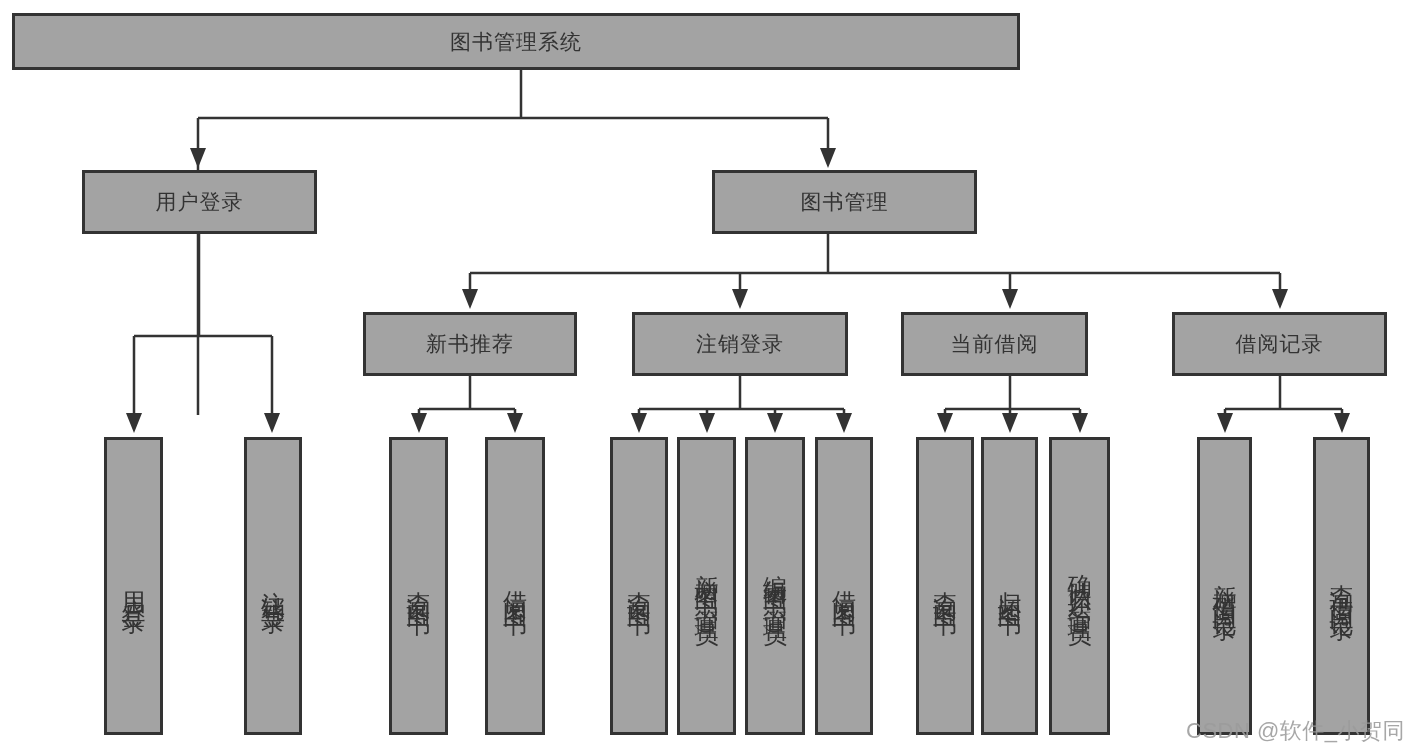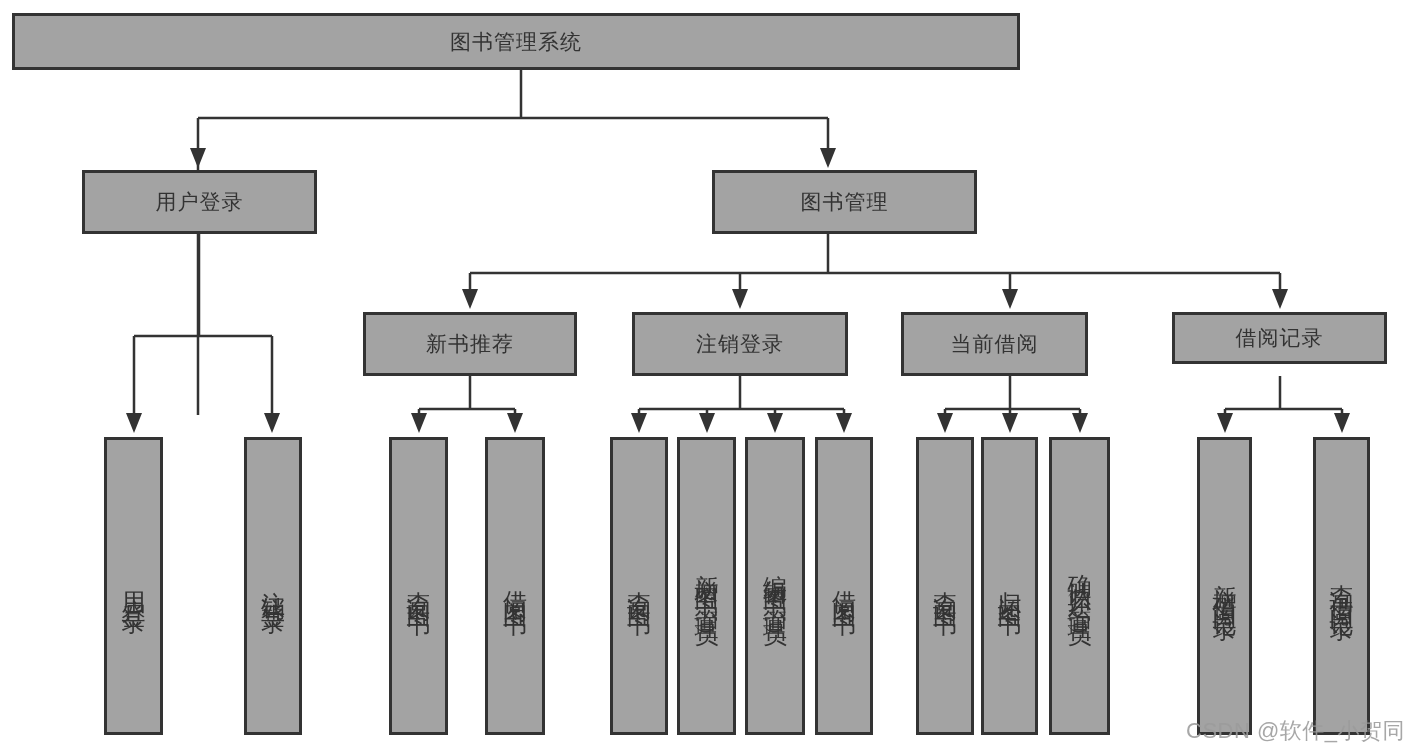--- a/index.html
+++ b/index.html
@@ -86,21 +86,21 @@
 
   <div class="box" style="left:363px;top:312px;width:214px;height:64px;font-family:Liberation Mono, monospace;">
     <span class="hlabel">新书推荐</span>
   </div>
   <div class="box" style="left:632px;top:312px;width:216px;height:64px;">
     <span class="hlabel">注销登录</span>
   </div>
   <div class="box" style="left:901px;top:312px;width:187px;height:64px;">
     <span class="hlabel">当前借阅</span>
   </div>
-  <div class="box" style="left:1172px;top:312px;width:215px;height:52px;">
+  <div class="box" style="left:1172px;top:312px;width:215px;height:64px;">
     <span class="hlabel">借阅记录</span>
   </div>
 
   <div class="box leaf" style="left:104px;top:437px;width:59px;height:298px;">
     <span class="vlabel">用户登录</span>
   </div>
   <div class="box leaf" style="left:244px;top:437px;width:58px;height:298px;">
     <span class="vlabel">注销登录</span>
   </div>
 

